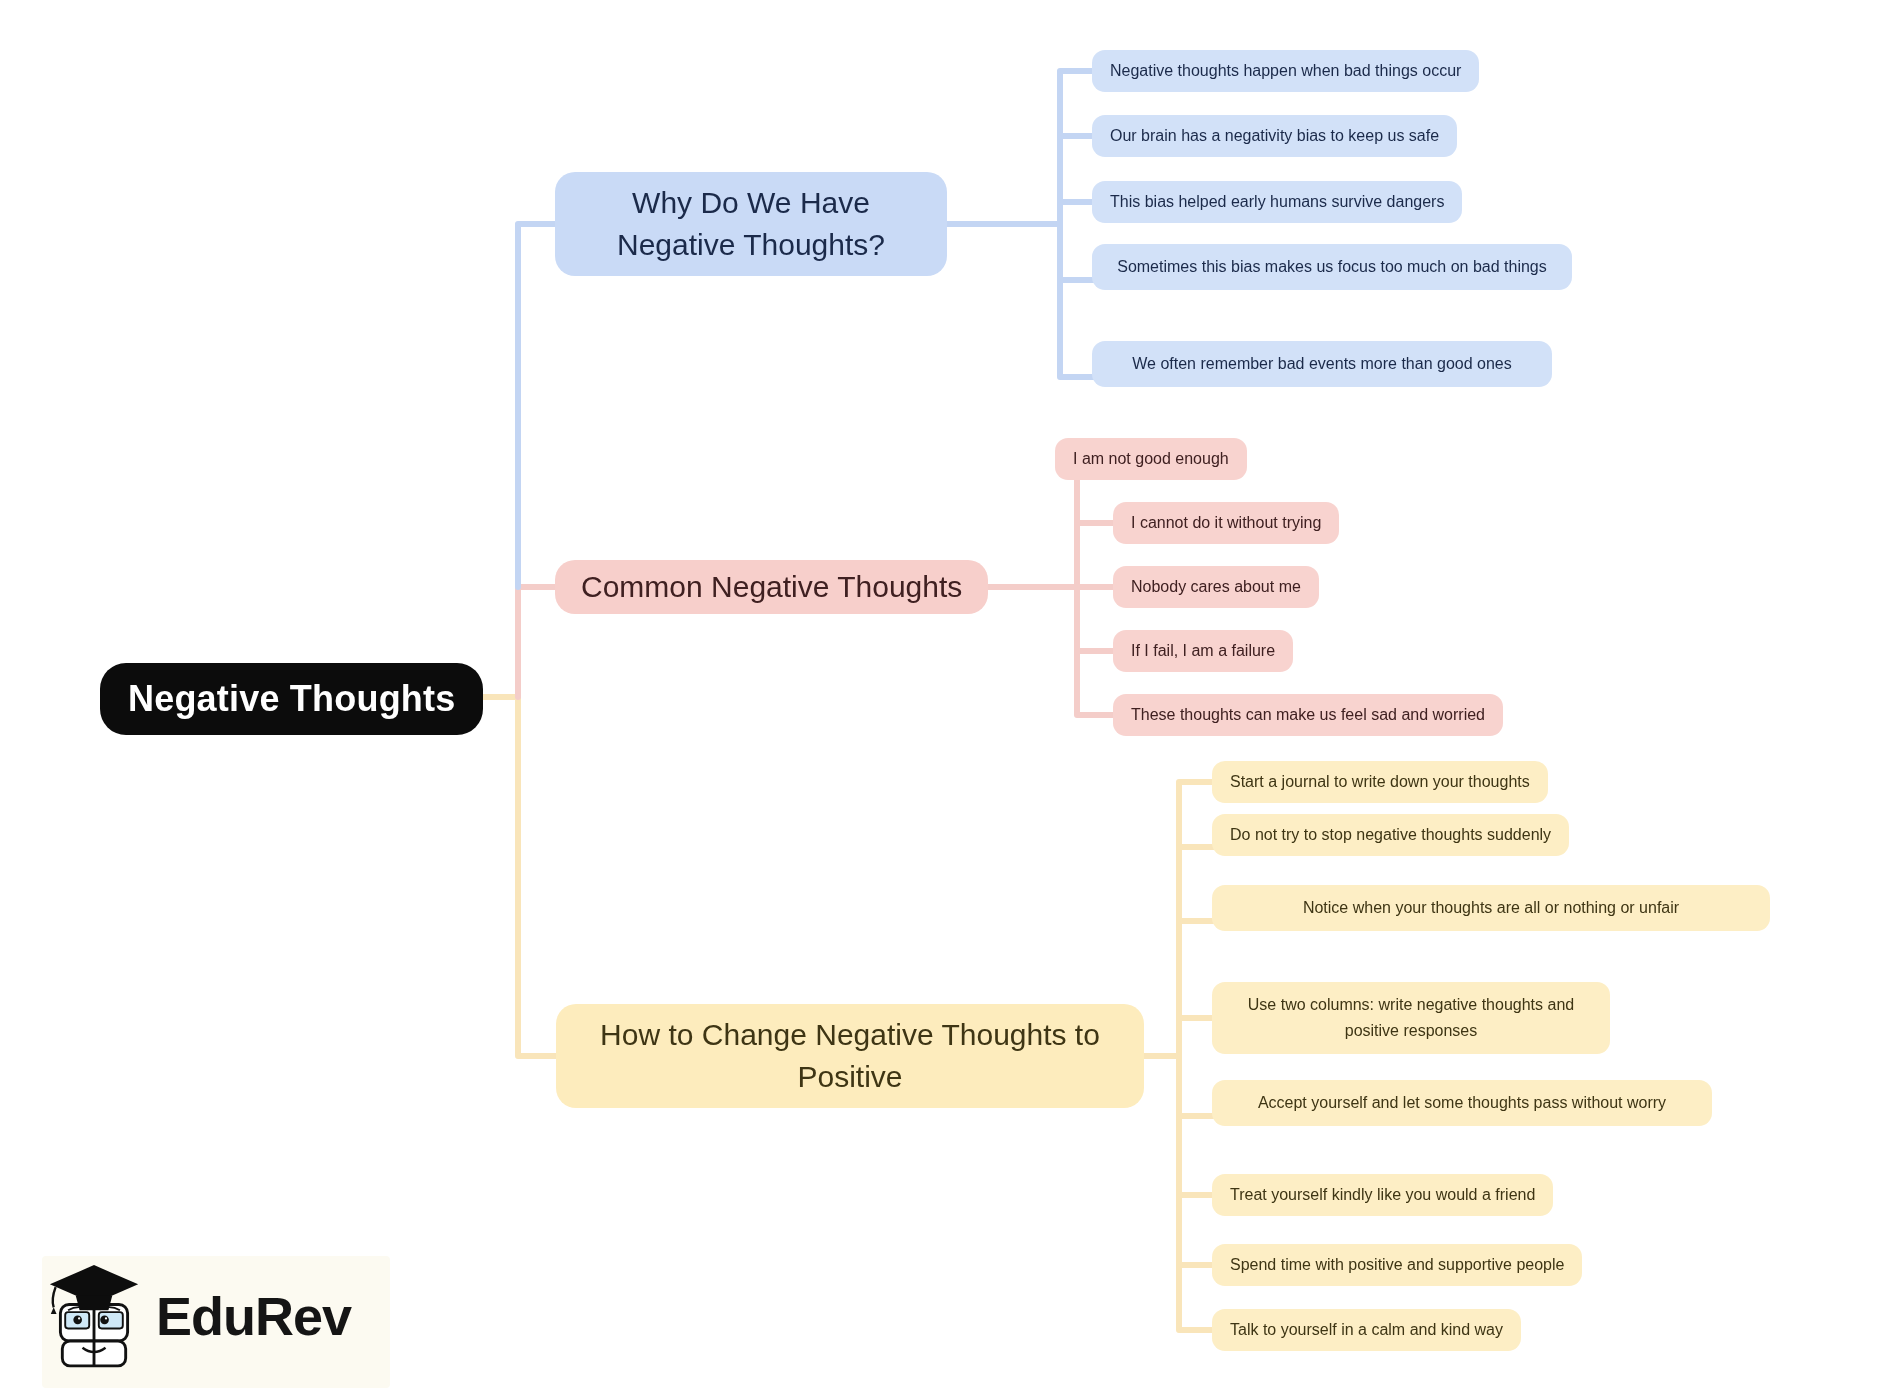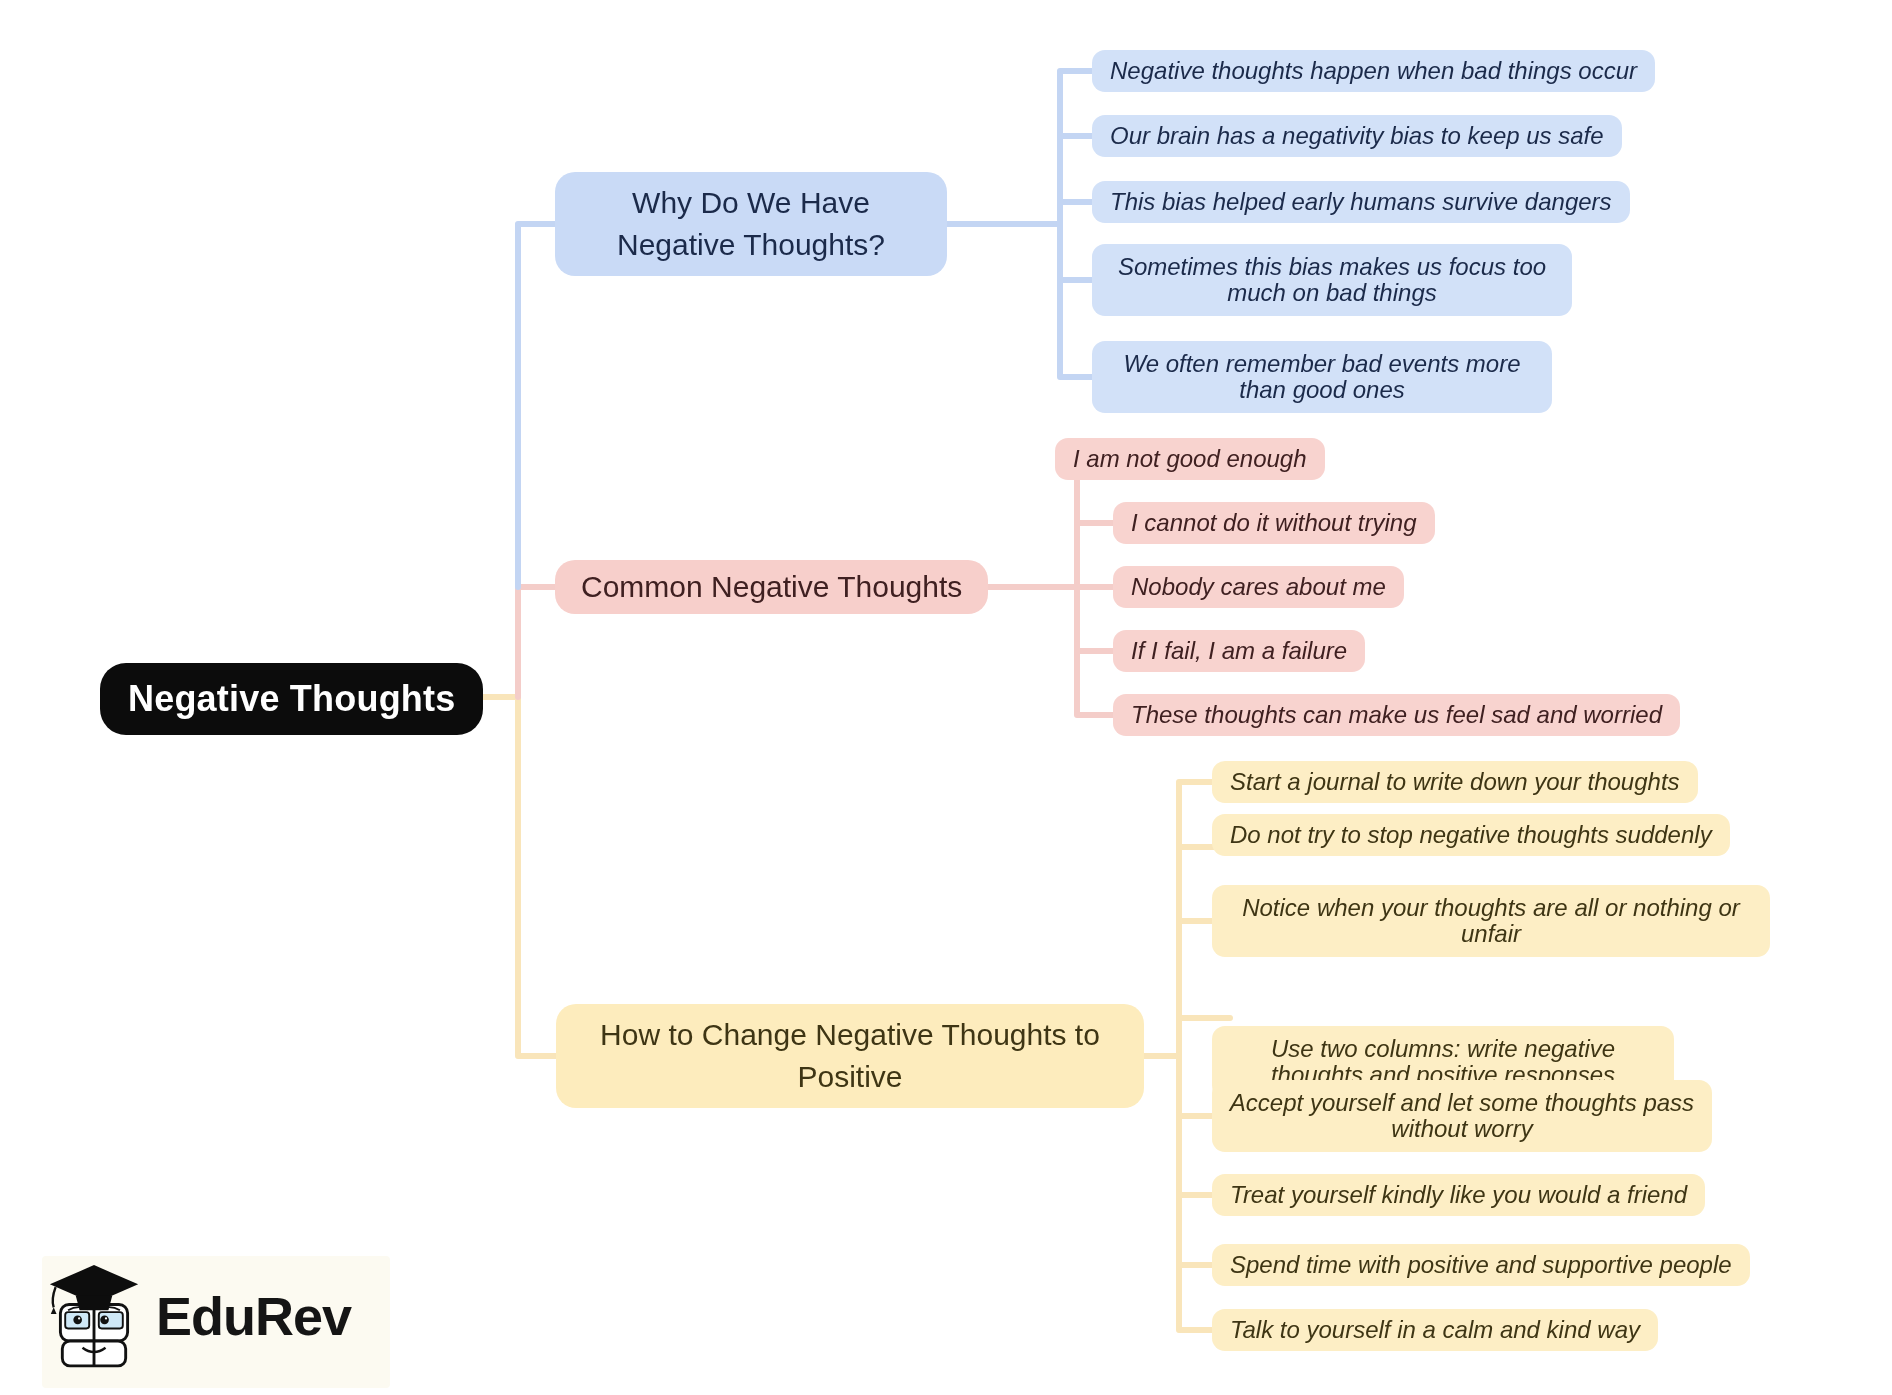--- a/index.html
+++ b/index.html
@@ -5,21 +5,21 @@
   html,body{margin:0;padding:0;background:#ffffff;}
   #canvas{position:relative;width:1892px;height:1395px;background:#ffffff;overflow:hidden;
           font-family:"Liberation Sans",sans-serif;}
   #wires{position:absolute;left:0;top:0;width:1892px;height:1395px;}
   .node{position:absolute;box-sizing:border-box;font-family:"Liberation Sans",sans-serif;}
   .root{background:var(--root_bg);color:var(--root_text);font-size:36px;font-weight:bold;
         line-height:44px;padding:14px 28px;border-radius:26px;white-space:nowrap;letter-spacing:0.2px;}
   .parent{font-size:30px;text-align:center;border-radius:20px;display:flex;
           align-items:center;justify-content:center;line-height:42px;padding:10px 16px;}
   .parent.one{white-space:nowrap;padding:6px 26px;}
-  .leaf{font-size:24px;line-height:26px;padding:8px 18px;border-radius:13px;white-space:nowrap;font-style:italic;}
+  .leaf{font-size:16px;line-height:26px;padding:8px 18px;border-radius:13px;white-space:nowrap;}
   .leaf.two{white-space:normal;text-align:center;padding:10px 16px;}
   .b-blue  .parent,{}
   .blue.parent  {background:var(--blue_parent_fill);color:var(--blue_text);}
   .blue.leaf    {background:var(--blue_fill);color:var(--blue_text);}
   .pink.parent  {background:var(--pink_parent_fill);color:var(--pink_text);}
   .pink.leaf    {background:var(--pink_fill);color:var(--pink_text);}
   .yellow.parent{background:var(--yellow_parent_fill);color:var(--yellow_text);}
   .yellow.leaf  {background:var(--yellow_fill);color:var(--yellow_text);}
   #logo-panel{position:absolute;left:42px;top:1256px;width:348px;height:132px;
               background:var(--logo_panel);border-radius:4px;}
@@ -61,21 +61,21 @@
   <div class="node leaf pink" style="left:1113px;top:502px;">I cannot do it without trying</div>
   <div class="node leaf pink" style="left:1113px;top:566px;">Nobody cares about me</div>
   <div class="node leaf pink" style="left:1113px;top:630px;">If I fail, I am a failure</div>
   <div class="node leaf pink" style="left:1113px;top:694px;">These thoughts can make us feel sad and worried</div>
 
   <div class="node parent yellow" style="left:556px;top:1004px;width:588px;height:104px;">How to Change Negative Thoughts to Positive</div>
 
   <div class="node leaf yellow" style="left:1212px;top:761px;">Start a journal to write down your thoughts</div>
   <div class="node leaf yellow" style="left:1212px;top:814px;">Do not try to stop negative thoughts suddenly</div>
   <div class="node leaf yellow two" style="left:1212px;top:885px;width:558px;">Notice when your thoughts are all or nothing or unfair</div>
-  <div class="node leaf yellow two" style="left:1212px;top:982px;width:462px;margin-top:44px;">Use two columns: write negative thoughts and positive responses</div>
+  <div class="node leaf yellow two" style="left:1212px;top:982px;width:398px;">Use two columns: write negative thoughts and positive responses</div>
   <div class="node leaf yellow two" style="left:1212px;top:1080px;width:500px;">Accept yourself and let some thoughts pass without worry</div>
   <div class="node leaf yellow" style="left:1212px;top:1174px;">Treat yourself kindly like you would a friend</div>
   <div class="node leaf yellow" style="left:1212px;top:1244px;">Spend time with positive and supportive people</div>
   <div class="node leaf yellow" style="left:1212px;top:1309px;">Talk to yourself in a calm and kind way</div>
 
   <div id="logo-panel"></div>
   <div id="logo">
     <svg width="96" height="108" viewBox="0 0 100 112">
 
       <path d="M10,26 C7,34 6,41 8,47" fill="none" stroke="#111" stroke-width="2.5"></path>

